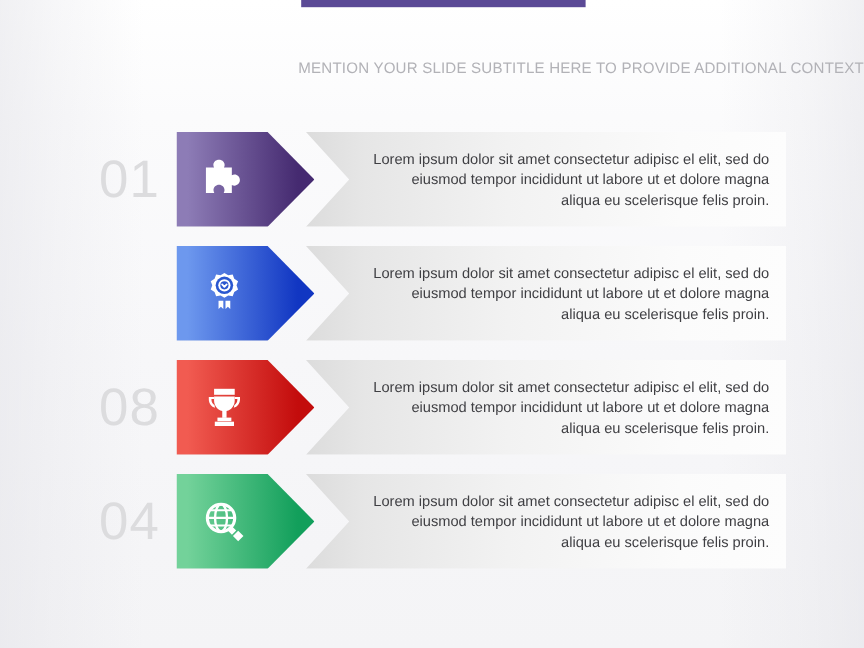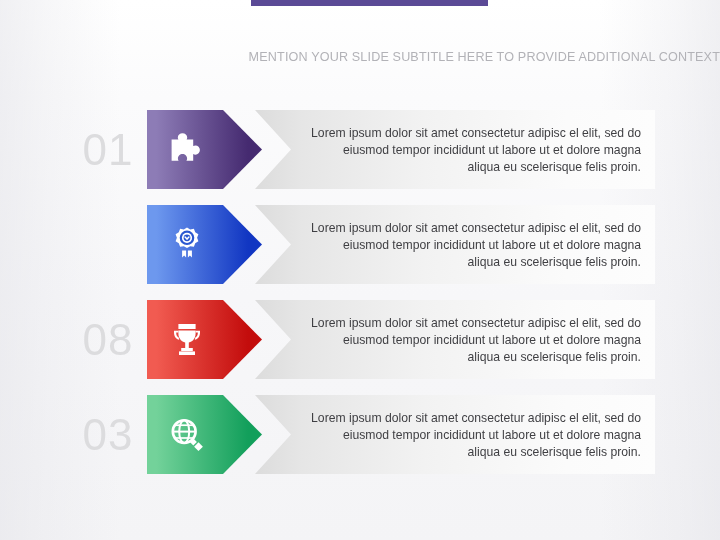--- a/index.html
+++ b/index.html
@@ -212,21 +212,21 @@
             </g>
           </svg>
         </div>
       </div>
       <div class="panel">
         <div class="panel-text">Lorem ipsum dolor sit amet consectetur adipisc el elit, sed do eiusmod tempor incididunt ut labore ut et dolore magna aliqua eu scelerisque felis proin.</div>
       </div>
     </div>
 
     <div class="row">
-      <div class="row-number">03</div>
+      <div class="row-number">04</div>
       <div class="chevron" id="chev3" style="background: linear-gradient(90deg, rgb(115, 210, 154) 0%, rgb(115, 210, 154) 8%, rgb(18, 159, 91) 88%, rgb(18, 159, 91) 100%);">
         <div class="chevron-icon">
           <svg width="42" height="42" viewBox="0 0 42 42" aria-hidden="true">
             <g fill="none" stroke="#ffffff" stroke-width="2.6">
               <circle cx="18.2" cy="17.6" r="11.4"></circle>
               <ellipse cx="18.2" cy="17.6" rx="5.0" ry="11.4" stroke-width="2.0"></ellipse>
               <line x1="6.8" y1="17.6" x2="29.6" y2="17.6" stroke-width="2.0"></line>
               <line x1="9.2" y1="11.2" x2="27.2" y2="11.2" stroke-width="1.7"></line>
               <line x1="9.2" y1="24.0" x2="27.2" y2="24.0" stroke-width="1.7"></line>
             </g>

